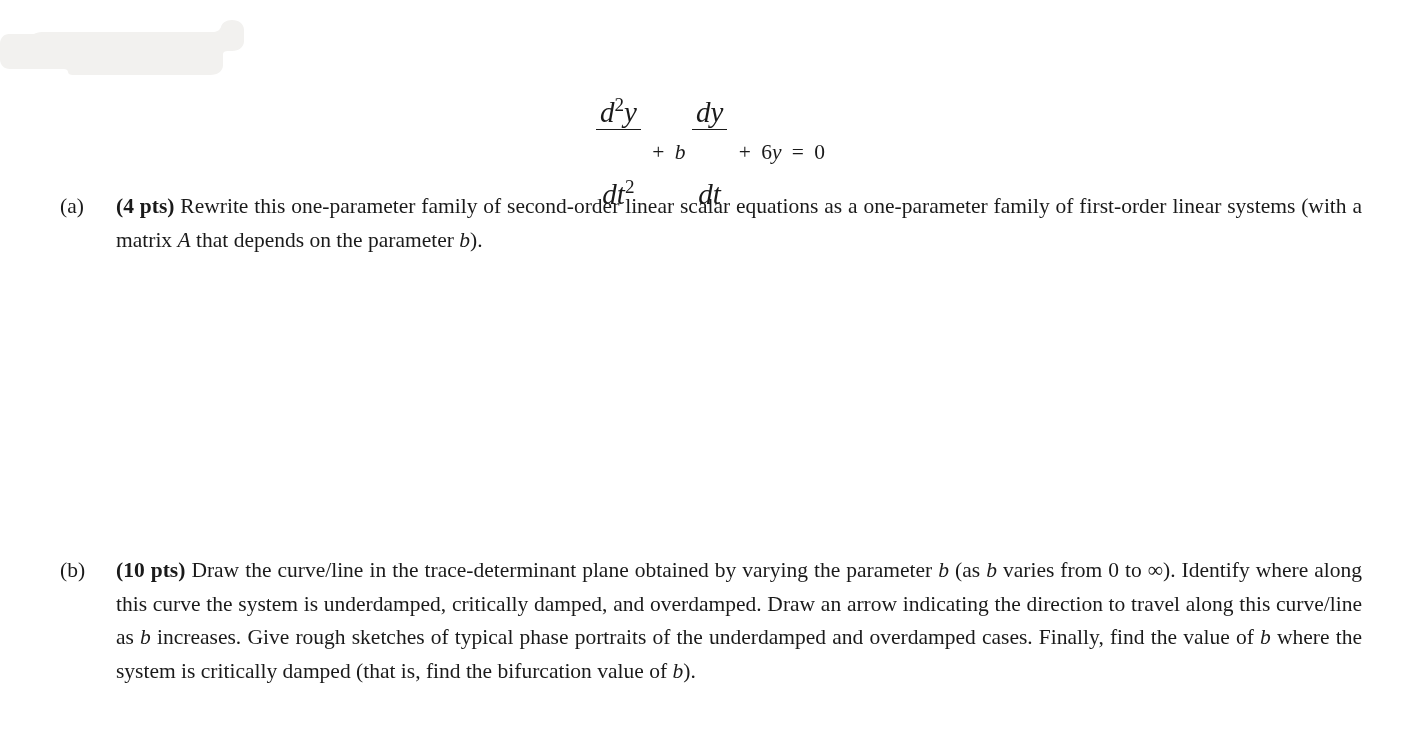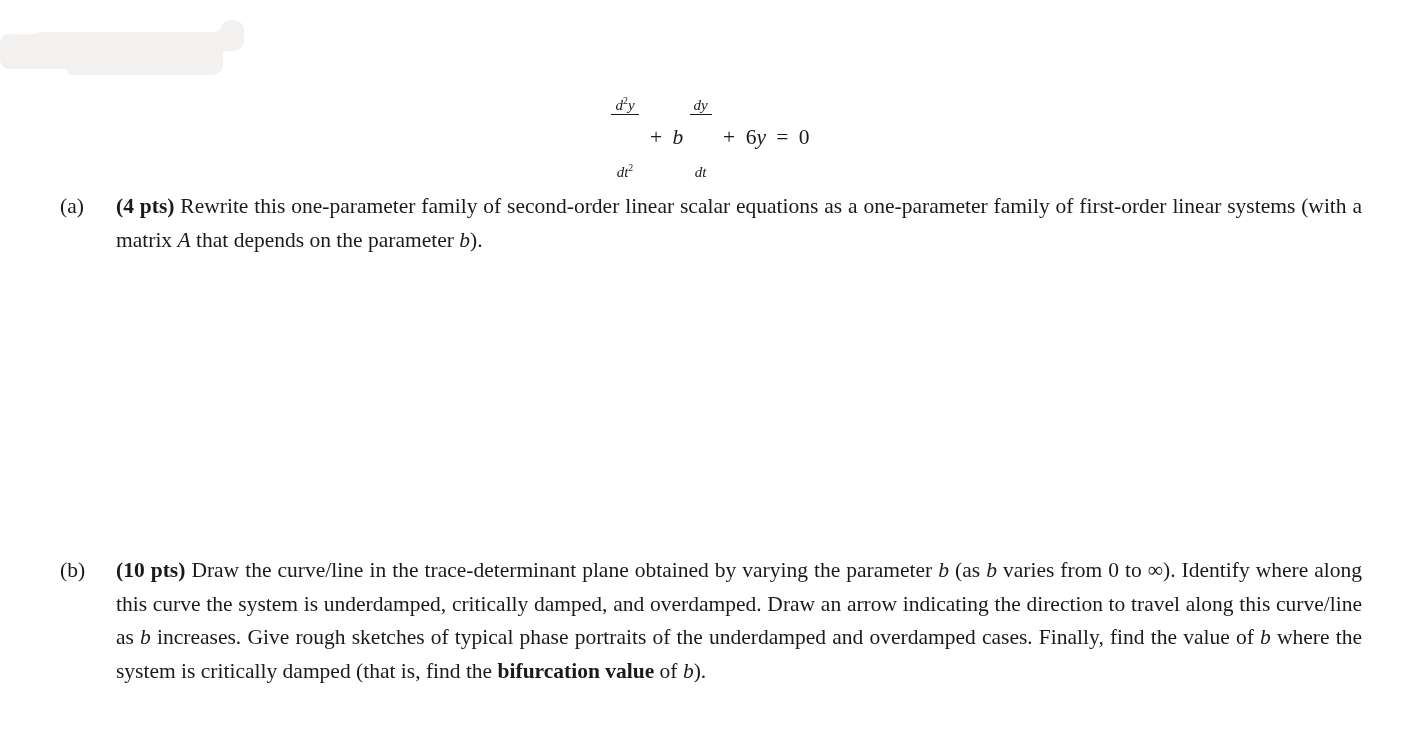--- a/index.html
+++ b/index.html
@@ -59,21 +59,21 @@
     vertical-align: middle;
   }
 
   
   .frac {
     display: inline-block;
     vertical-align: middle;
     text-align: center;
     position: relative;
     margin: 0 1px;
-    font-size: 15px;
+    font-size: 29px;
     line-height: 1.08;
   }
   .frac > .num {
     display: block;
     padding: 0 4px 1px 4px;
     border-bottom: 1.1px solid #1a1a1a;
   }
   .frac > .den {
     display: block;
     padding: 1px 4px 0 4px;
@@ -113,21 +113,21 @@
     text-align: justify;
     text-justify: inter-word;
     hyphens: none;
   }
   .item-body > p {
     margin: 0;
   }
   .pts {
     font-weight: bold;
   }
-  .bf { font-weight: bold; }
+  .bf { font-weight: normal; }
   em.var {
     font-style: italic;
   }
   .nowrap { white-space: nowrap; }
 </style>
 </head>
 <body>
 
 <div class="page">
 

